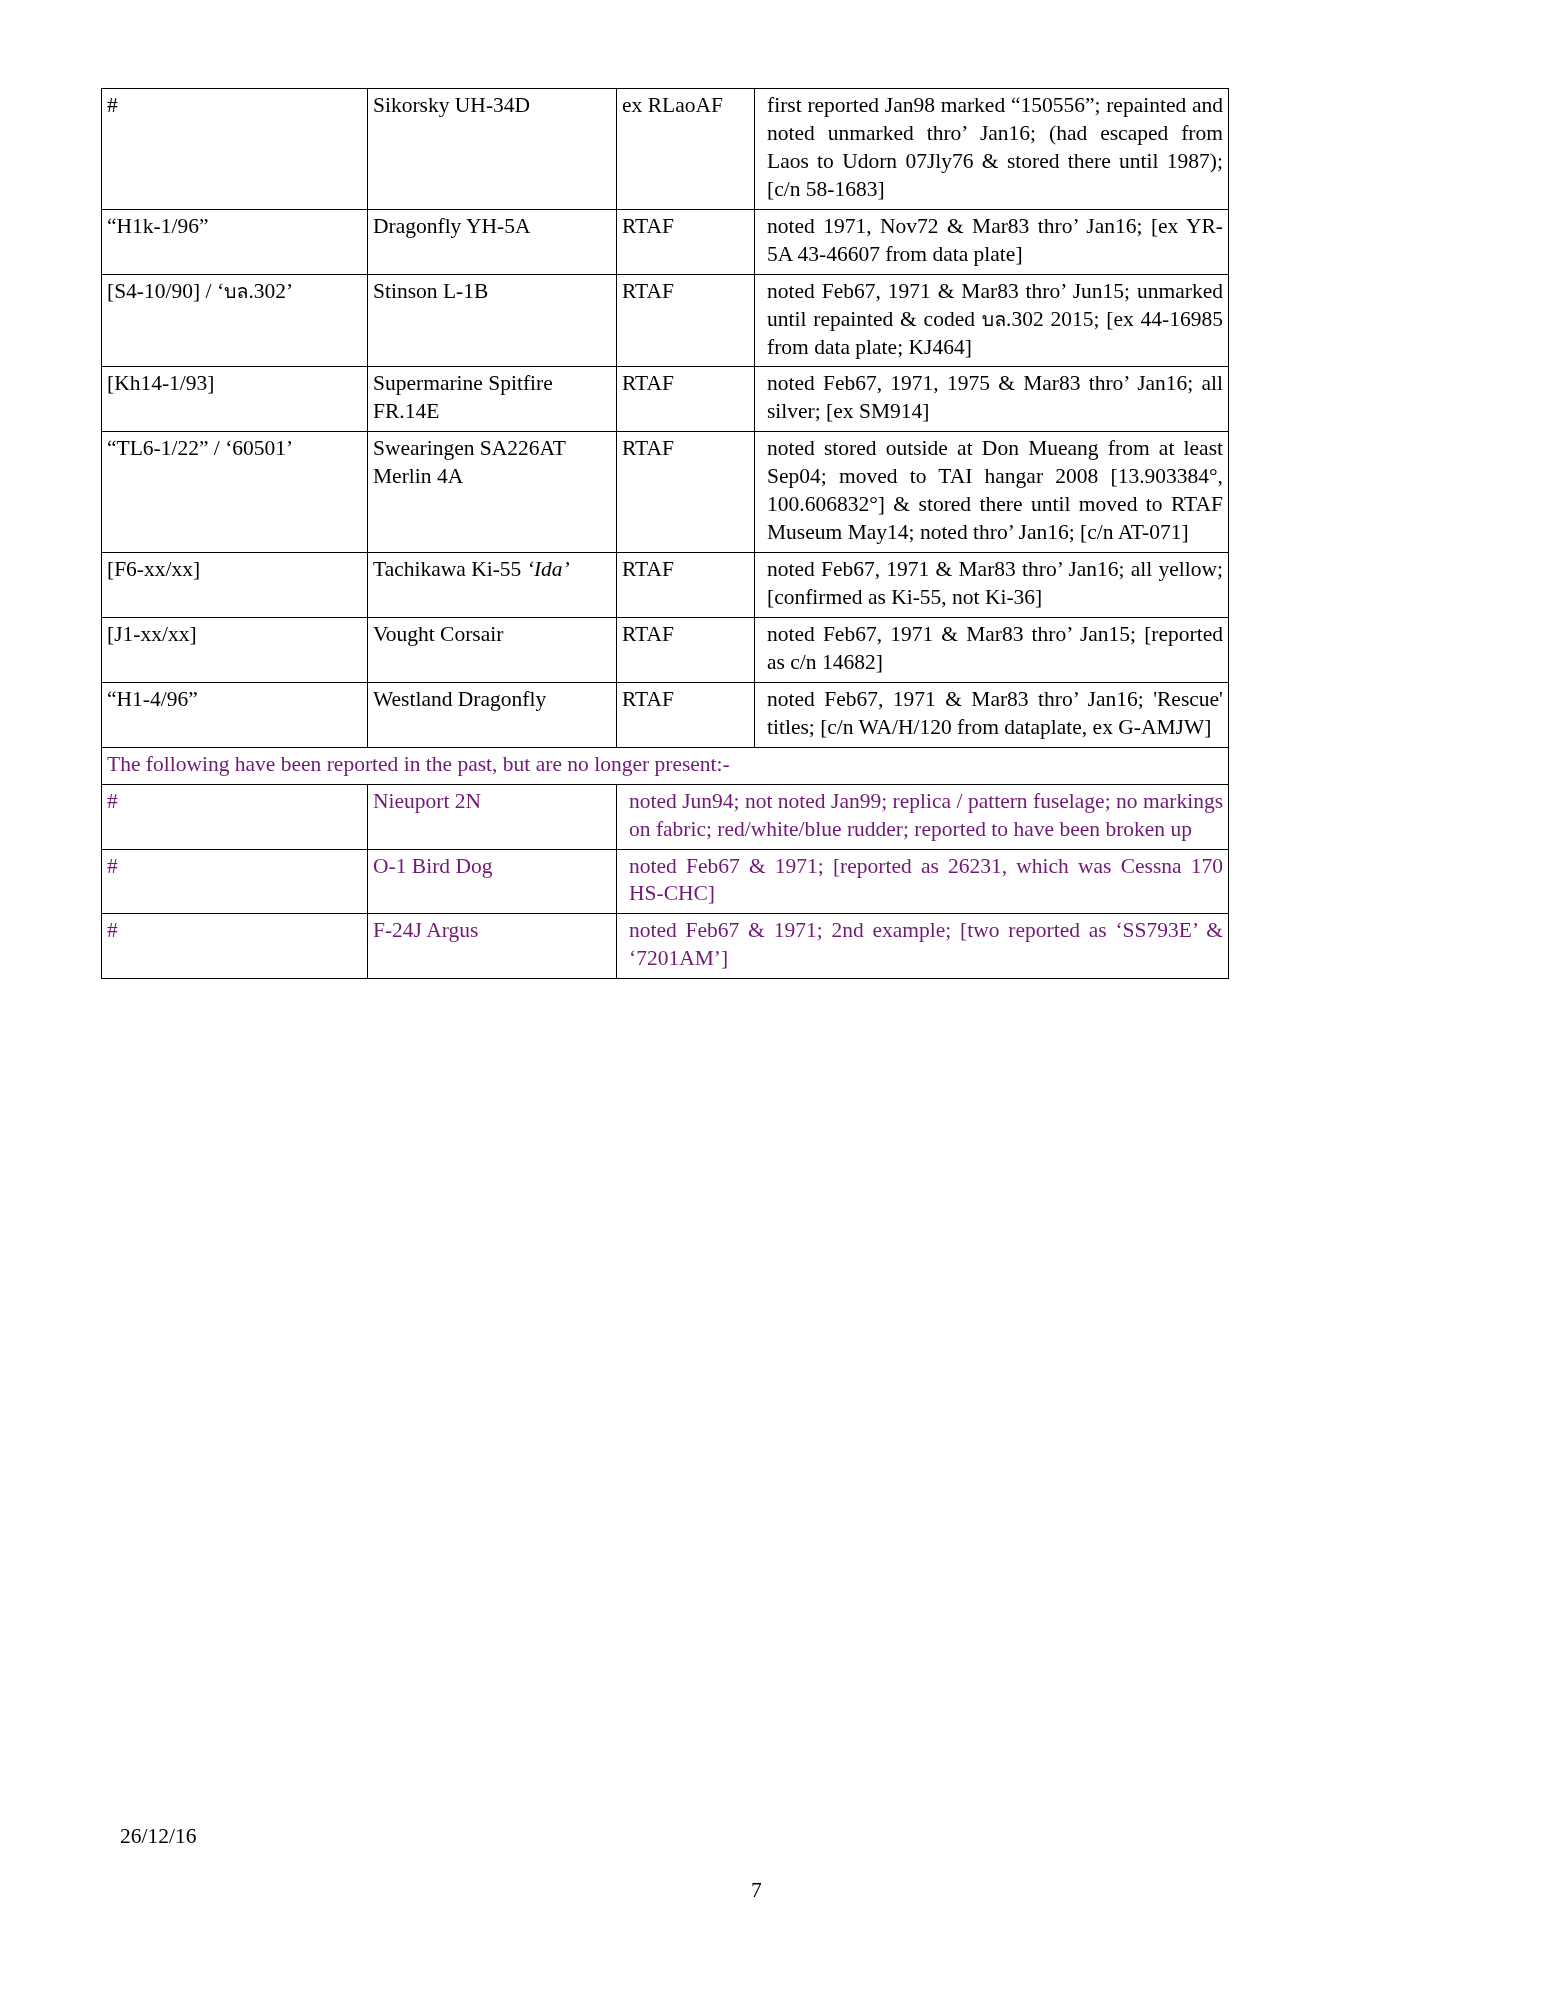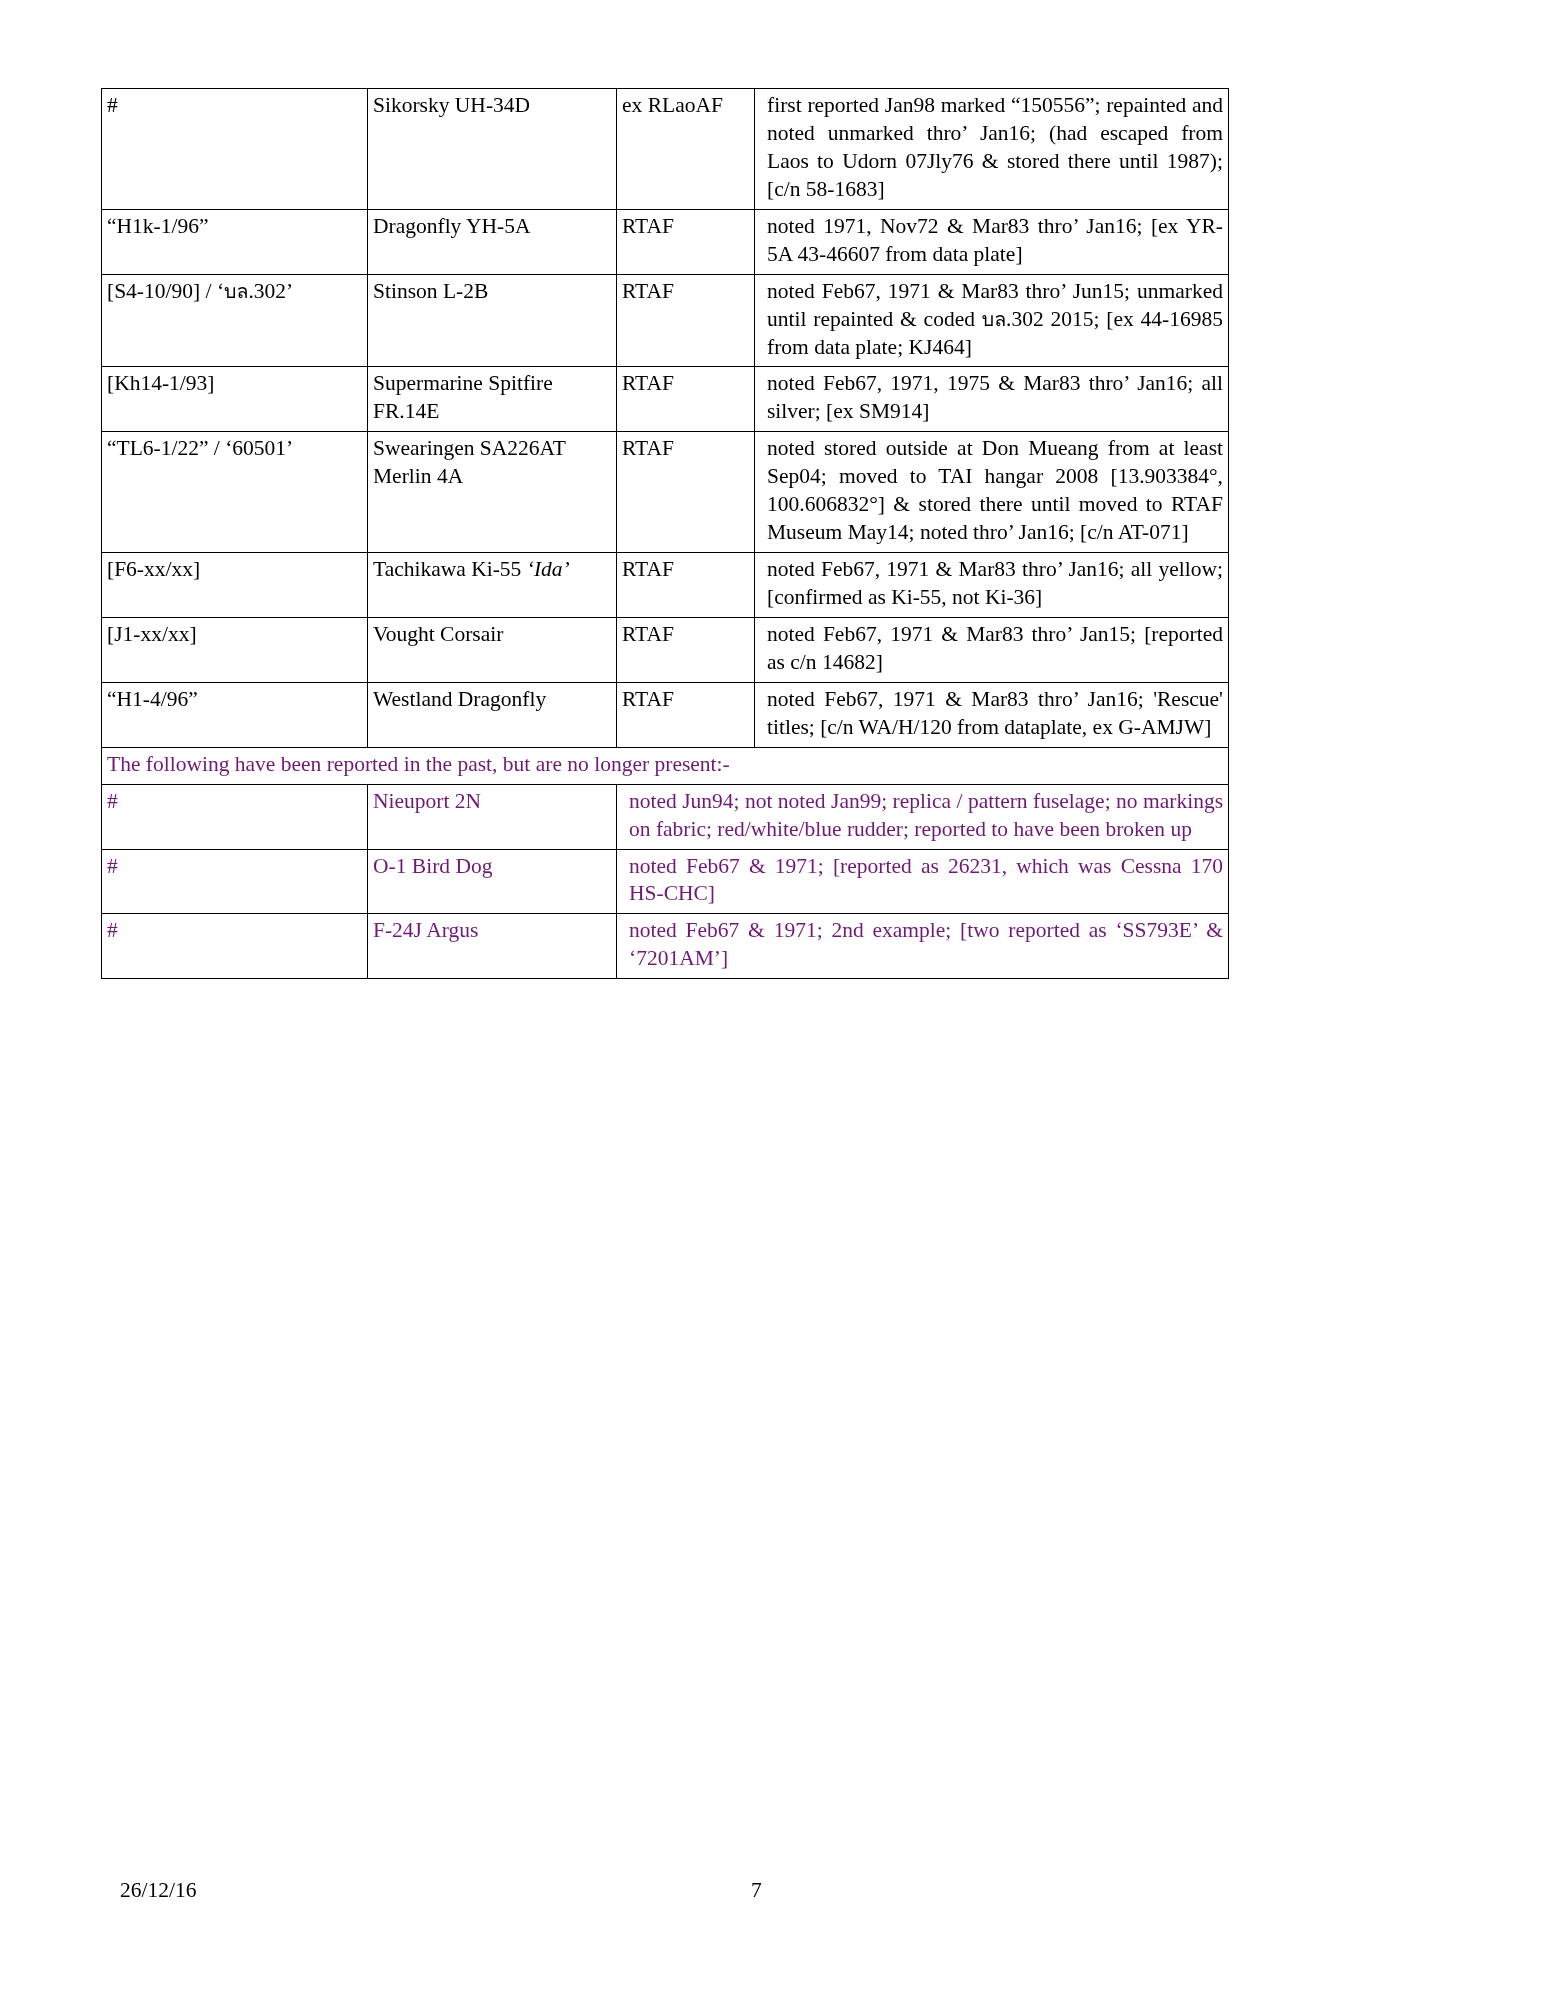--- a/index.html
+++ b/index.html
@@ -71,21 +71,21 @@
 
   .footer {
     position: absolute;
     left: 0;
     top: 0;
     width: 1544px;
   }
   .footer-date {
     position: absolute;
     left: 120px;
-    top: 1878px;
+    top: 1824px;
     font-size: 21.5px;
   }
   .footer-page {
     position: absolute;
     left: 751px;
     top: 1878px;
     font-size: 21.5px;
   }
 </style>
 </head>
@@ -105,21 +105,21 @@
 
       <tr style="height:55px;">
         <td class="c-code">“H1k-1/96”</td>
         <td class="c-type">Dragonfly YH-5A</td>
         <td class="c-oper">RTAF</td>
         <td class="c-notes"><span class="just">noted 1971, Nov72 &amp; Mar83 thro’ Jan16; [ex YR-5A 43-46607 from data plate]</span></td>
       </tr>
 
       <tr style="height:85px;">
         <td class="c-code"><span>[S4-10/90] / ‘</span><span class="thai">บล</span><span>.302’</span></td>
-        <td class="c-type">Stinson L-2B</td>
+        <td class="c-type">Stinson L-1B</td>
         <td class="c-oper">RTAF</td>
         <td class="c-notes"><span class="just"><span>noted Feb67, 1971 &amp; Mar83 thro’ Jun15; unmarked until repainted &amp; coded </span><span class="thai">บล</span><span>.302 2015; [ex 44-16985 from data plate; KJ464]</span></span></td>
       </tr>
 
       <tr style="height:55px;">
         <td class="c-code">[Kh14-1/93]</td>
         <td class="c-type">Supermarine Spitfire FR.14E</td>
         <td class="c-oper">RTAF</td>
         <td class="c-notes"><span class="just">noted Feb67, 1971, 1975 &amp; Mar83 thro’ Jan16; all silver; [ex SM914]</span></td>
       </tr>

